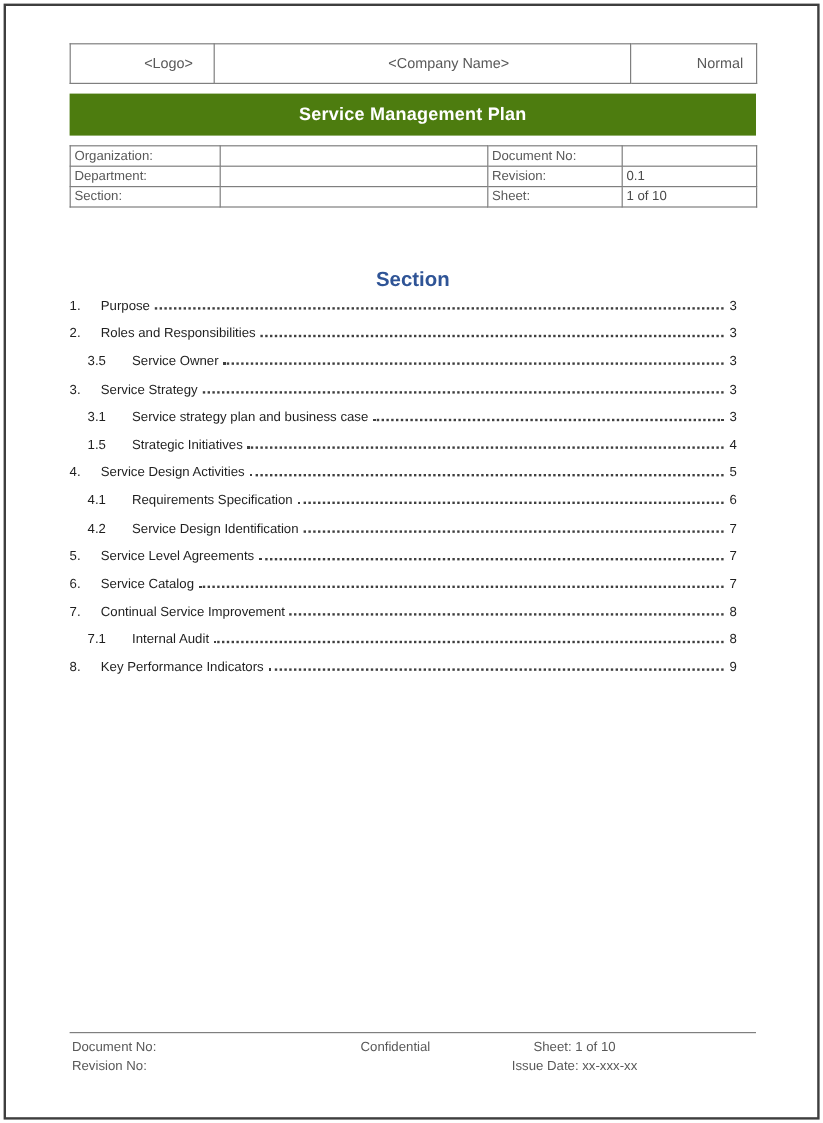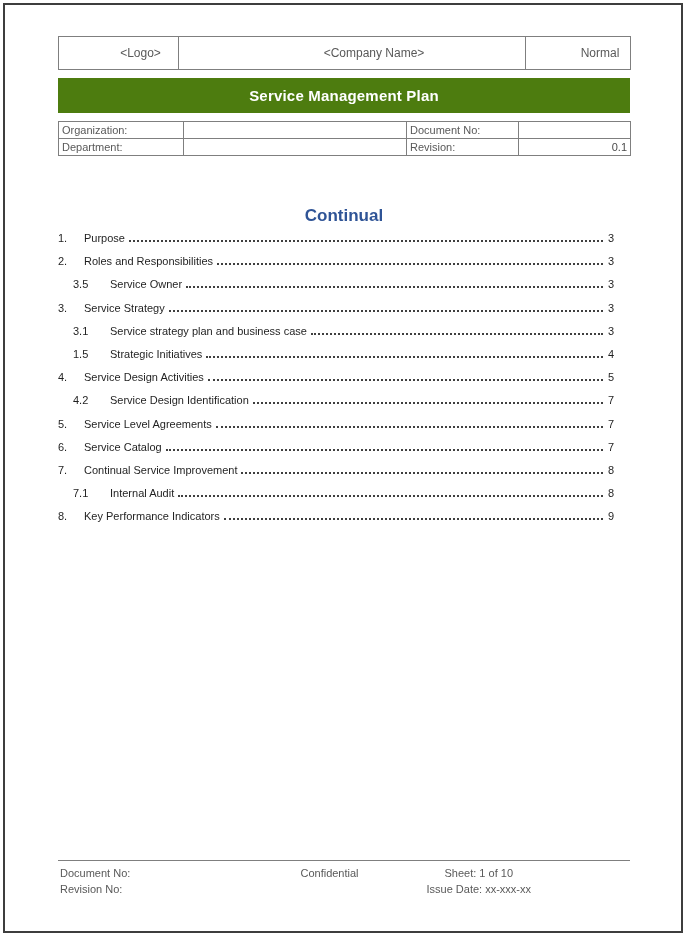--- a/index.html
+++ b/index.html
@@ -23,21 +23,21 @@
   .banner { margin-top: 8px; height: 35px; background: #4d7c0f; color: #ffffff;
     font-size: 15px; font-weight: bold; text-align: center; line-height: 35px;
     letter-spacing: 0.2px; }
 
   
   .info-table { margin-top: 8px; }
   .info-table td { height: 17px; padding: 0 3px; vertical-align: middle; }
   .info-table .c-l1 { width: 125px; }
   .info-table .c-v1 { width: 223px; }
   .info-table .c-l2 { width: 112px; }
-  .info-table .c-v2 { width: 112px; color: #4a4a4a; text-align: right; }
+  .info-table .c-v2 { width: 112px; color: #4a4a4a; }
 
   
   .contents-title { margin-top: 51px; text-align: center; color: #2F5496;
     font-size: 17px; font-weight: bold; line-height: 18px; }
   .toc { margin-top: 7px; width: 556px; }
   .toc-row { display: flex; align-items: baseline; height: 23.2px; font-size: 11px;
     color: #1f1f1f; }
   .toc-num { flex: none; }
   .lvl1 .toc-num { width: 26px; }
   .lvl2 .toc-num { margin-left: 15px; width: 37px; }
@@ -81,24 +81,30 @@
         <td class="c-v1"></td>
         <td class="c-l2">Document No:</td>
         <td class="c-v2"></td>
       </tr>
       <tr>
         <td class="c-l1">Department:</td>
         <td class="c-v1"></td>
         <td class="c-l2">Revision:</td>
         <td class="c-v2">0.1</td>
       </tr>
+      <tr>
+        <td class="c-l1">Section:</td>
+        <td class="c-v1"></td>
+        <td class="c-l2">Sheet:</td>
+        <td class="c-v2">1 of 10</td>
+      </tr>
     </tbody>
       </table>
 
-    <div class="contents-title">Continual</div>
+    <div class="contents-title">Section</div>
 
     <div class="toc">
       <div class="toc-row lvl1">
         <span class="toc-num">1.</span>
         <span class="toc-title">Purpose</span>
         <span class="toc-dots"></span>
         <span class="toc-page">3</span>
       </div>
       <div class="toc-row lvl1">
         <span class="toc-num">2.</span>
@@ -128,20 +134,26 @@
         <span class="toc-num">1.5</span>
         <span class="toc-title">Strategic Initiatives</span>
         <span class="toc-dots"></span>
         <span class="toc-page">4</span>
       </div>
       <div class="toc-row lvl1">
         <span class="toc-num">4.</span>
         <span class="toc-title">Service Design Activities</span>
         <span class="toc-dots"></span>
         <span class="toc-page">5</span>
+      </div>
+      <div class="toc-row lvl2">
+        <span class="toc-num">4.1</span>
+        <span class="toc-title">Requirements Specification</span>
+        <span class="toc-dots"></span>
+        <span class="toc-page">6</span>
       </div>
       <div class="toc-row lvl2">
         <span class="toc-num">4.2</span>
         <span class="toc-title">Service Design Identification</span>
         <span class="toc-dots"></span>
         <span class="toc-page">7</span>
       </div>
       <div class="toc-row lvl1">
         <span class="toc-num">5.</span>
         <span class="toc-title">Service Level Agreements</span>

